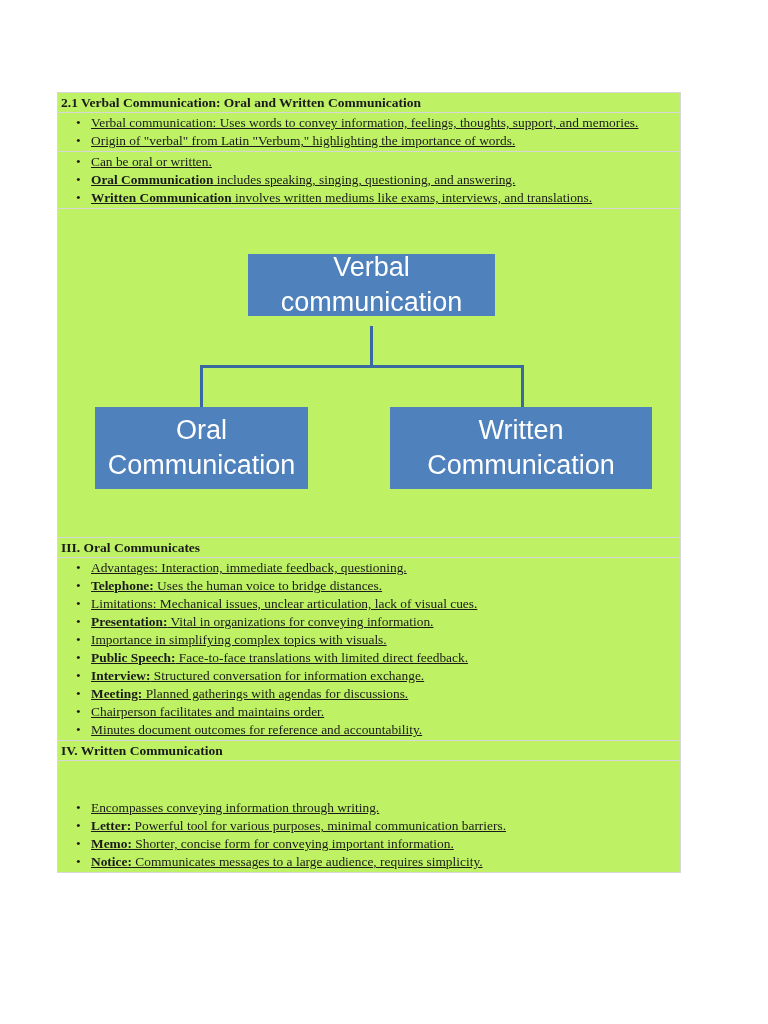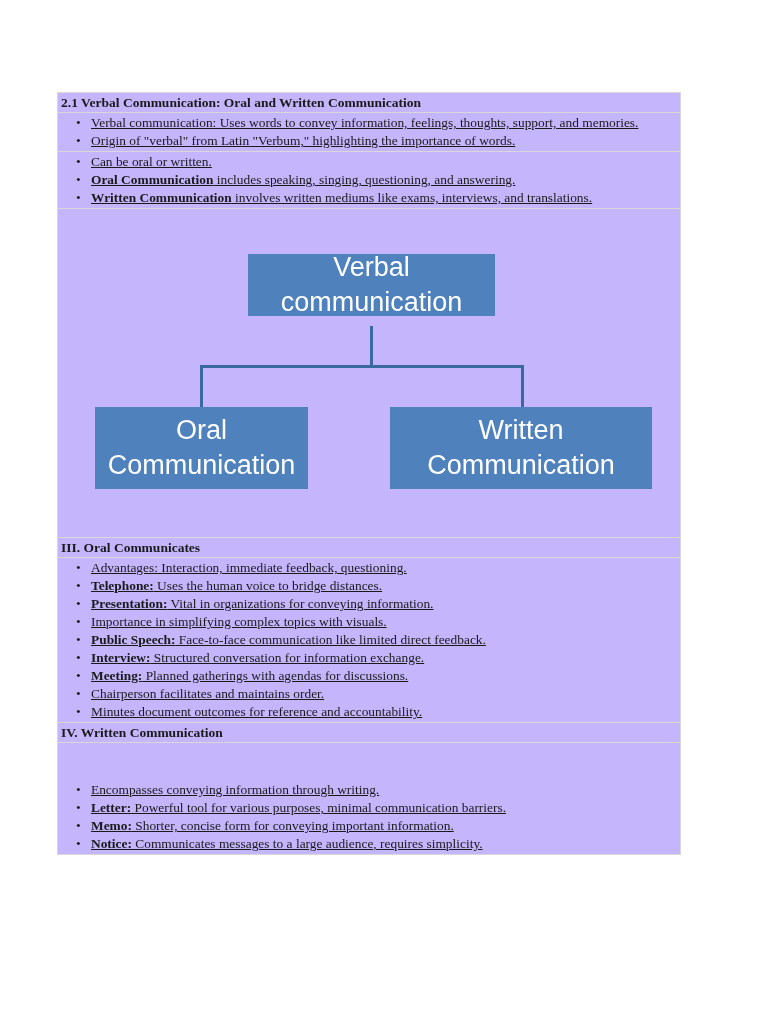--- a/index.html
+++ b/index.html
@@ -2,21 +2,21 @@
 <html><head>
 <meta charset="utf-8">
 <style>
   html,body{margin:0;padding:0;}
   body{
     width:768px;height:1024px;background:#ffffff;position:relative;overflow:hidden;
     font-family:"Liberation Serif","DejaVu Serif",serif;color:#1a1a1a;
   }
   .doc-table{
     position:absolute;left:57px;top:92px;width:622px;
-    border:1px solid #d8d8d8;background:#c4b5fd;
+    border:1px solid #d8d8d8;background:#bef264;
   }
   .row{border-bottom:1px solid #d8d8d8;}
   .row:last-child{border-bottom:none;margin-top:37px;}
   .row-header{
     font-weight:bold;font-size:13.5px;line-height:15px;padding:2px 4px 2px 3px;
   }
   .row-bullets{padding:1px 0;}
   .row-bullets ul{margin:0;padding:0;list-style:none;}
   .row-bullets li{
     position:relative;padding:0 8px 0 33px;font-size:13.4px;line-height:18px;text-decoration:underline;
@@ -86,23 +86,24 @@
   </div>
 
   <div class="row row-header">
     <span>III. Oral Communicates</span>
   </div>
 
   <div class="row row-bullets">
     <ul>
       <li><span class="bld"></span><span>Advantages: Interaction, immediate feedback, questioning.</span></li>
       <li><span class="bld">Telephone:</span><span> Uses the human voice to bridge distances.</span></li>
+      <li><span class="bld"></span><span>Limitations: Mechanical issues, unclear articulation, lack of visual cues.</span></li>
       <li><span class="bld">Presentation:</span><span> Vital in organizations for conveying information.</span></li>
       <li><span class="bld"></span><span>Importance in simplifying complex topics with visuals.</span></li>
-      <li><span class="bld">Public Speech:</span><span> Face-to-face communication like limited direct feedback.</span></li>
+      <li><span class="bld">Public Speech:</span><span> Face-to-face translations with limited direct feedback.</span></li>
       <li><span class="bld">Interview:</span><span> Structured conversation for information exchange.</span></li>
       <li><span class="bld">Meeting:</span><span> Planned gatherings with agendas for discussions.</span></li>
       <li><span class="bld"></span><span>Chairperson facilitates and maintains order.</span></li>
       <li><span class="bld"></span><span>Minutes document outcomes for reference and accountability.</span></li>
     </ul>
   </div>
 
   <div class="row row-header">
     <span>IV. Written Communication</span>
   </div>

